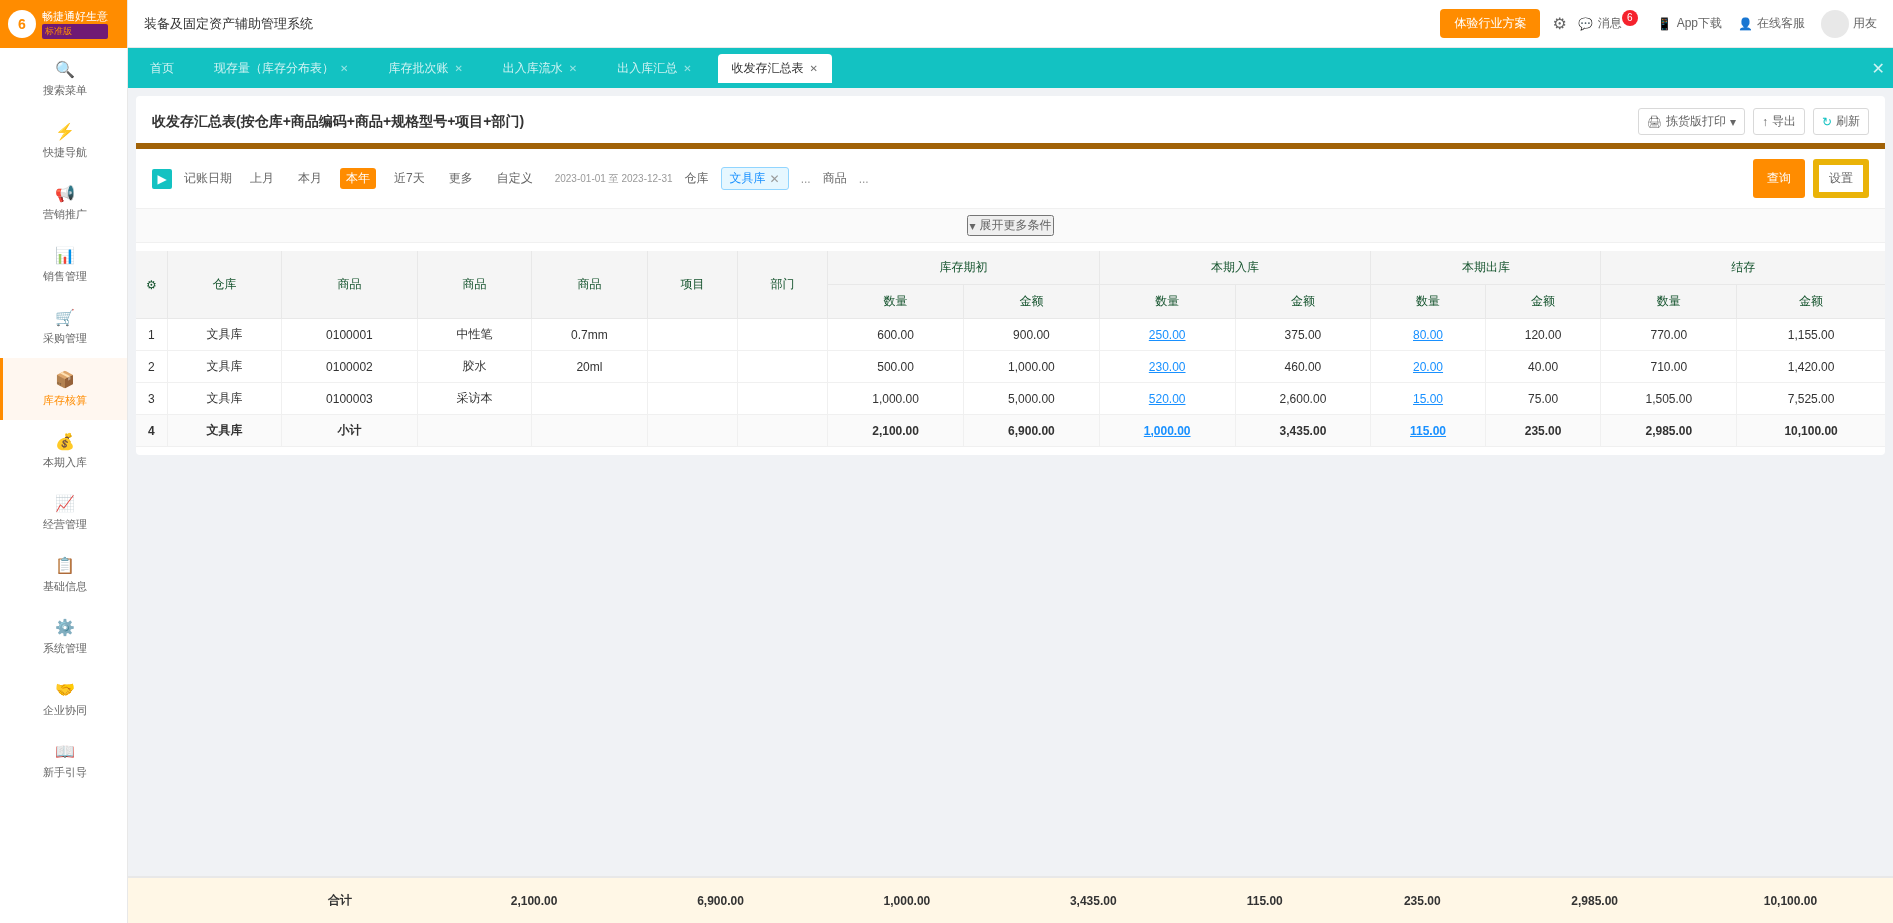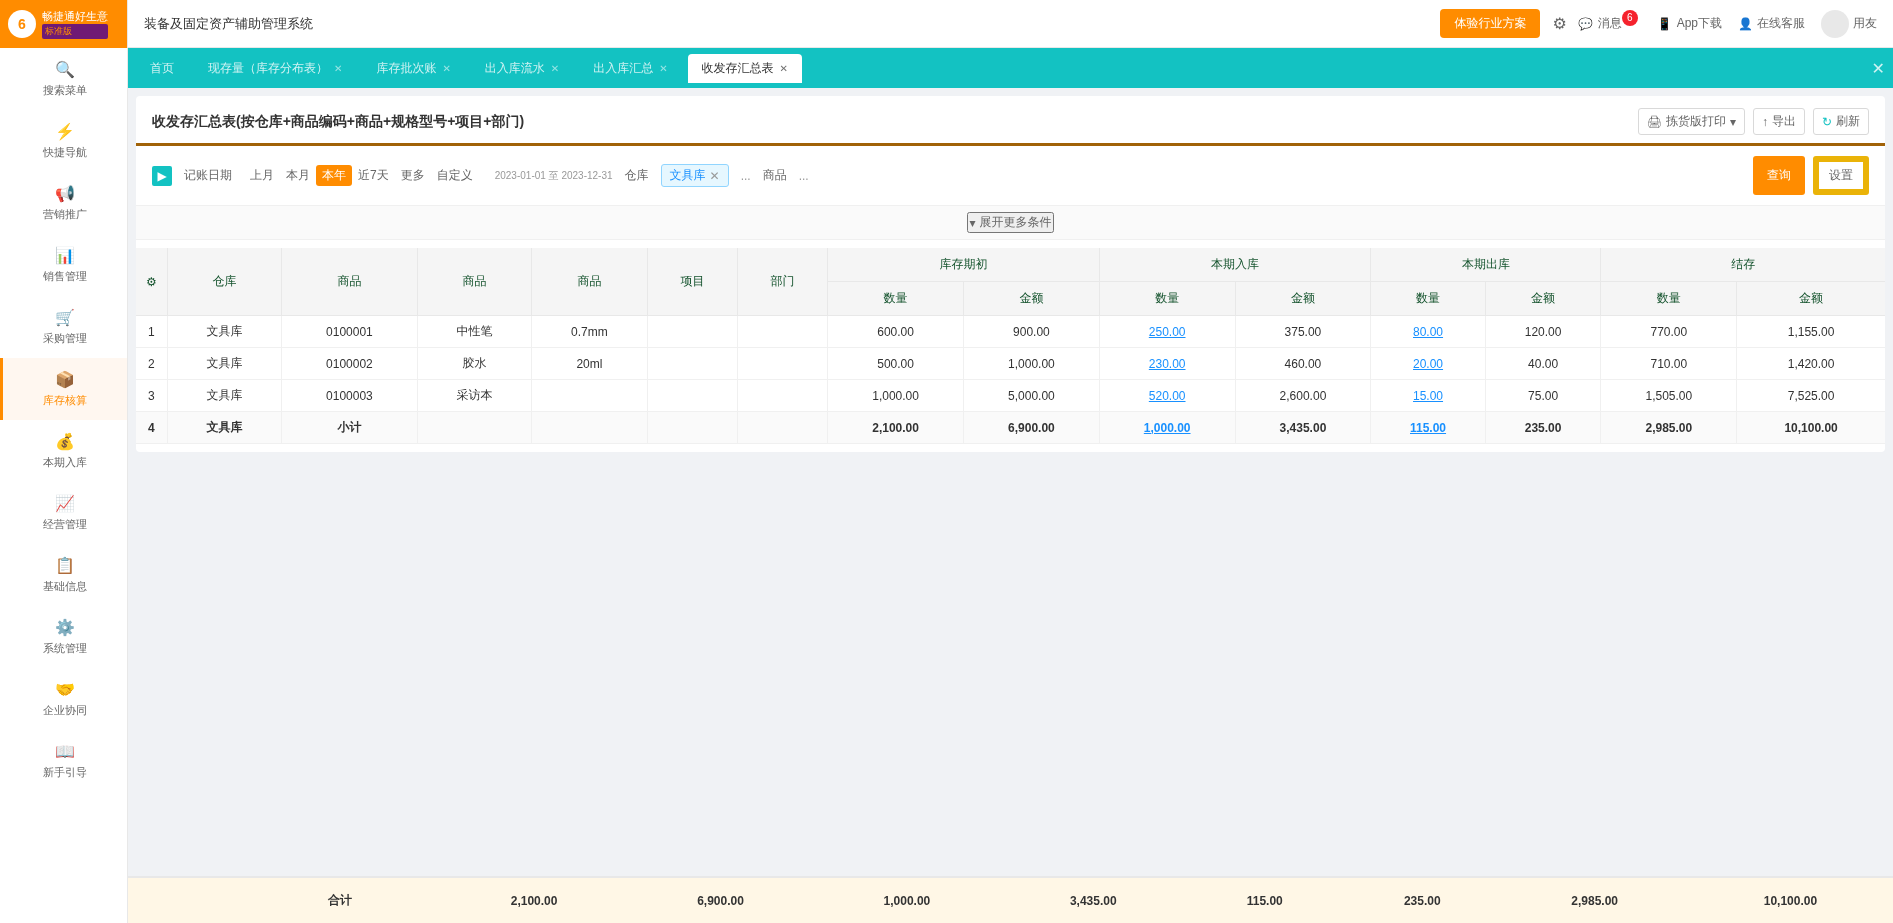--- a/index.html
+++ b/index.html
@@ -24,42 +24,42 @@
     .top-header { height: 48px; background: #fff; border-bottom: 1px solid #e8e8e8; display: flex; align-items: center; padding: 0 16px; gap: 12px; }
     .system-title { font-size: 13px; color: #333; flex: 1; }
     .header-actions { display: flex; align-items: center; gap: 16px; }
     .header-btn { display: flex; align-items: center; gap: 4px; color: #666; cursor: pointer; font-size: 12px; }
     .try-btn { background: #ff8c00; color: #fff; border: none; border-radius: 4px; padding: 6px 14px; cursor: pointer; font-size: 12px; }
     .badge { background: #f5222d; color: #fff; border-radius: 50%; width: 16px; height: 16px; font-size: 10px; display: inline-flex; align-items: center; justify-content: center; position: relative; top: -6px; left: -4px; }
     .user-avatar { width: 28px; height: 28px; background: #e8e8e8; border-radius: 50%; display: flex; align-items: center; justify-content: center; font-size: 11px; color: #666; }
     .settings-icon { font-size: 16px; color: #666; cursor: pointer; }
 
     
-    .tab-bar { background: #13c2c2; display: flex; align-items: center; padding: 0 8px; height: 40px; gap: 6px; }
+    .tab-bar { background: #13c2c2; display: flex; align-items: center; padding: 0 8px; height: 40px; gap: 12px; }
     .tab { display: flex; align-items: center; gap: 6px; padding: 6px 14px; cursor: pointer; color: rgba(255,255,255,0.8); border-radius: 4px 4px 0 0; font-size: 12px; }
     .tab.active { background: #fff; color: #333; }
     .tab-close { font-size: 10px; opacity: 0.7; }
     .tab-bar-close { margin-left: auto; color: rgba(255,255,255,0.8); cursor: pointer; font-size: 16px; }
 
     
     .content { flex: 1; background: #f0f2f5; overflow: auto; padding: 0; }
     .page-container { background: #fff; margin: 8px; border-radius: 4px; }
 
     
-    .page-header { padding: 12px 16px 8px; border-bottom: 3px solid #a16207; display: flex; align-items: center; justify-content: space-between; }
+    .page-header { padding: 12px 16px 8px; border-bottom: 6px solid #a16207; display: flex; align-items: center; justify-content: space-between; }
     .page-title { font-size: 14px; font-weight: bold; color: #333; }
     .page-actions { display: flex; align-items: center; gap: 8px; }
     .page-action-btn { display: flex; align-items: center; gap: 4px; color: #666; cursor: pointer; font-size: 12px; padding: 4px 8px; border: 1px solid #d9d9d9; border-radius: 3px; background: #fff; }
     .refresh-icon { color: #13c2c2; }
 
     
     .filter-bar { padding: 10px 16px; display: flex; align-items: center; gap: 12px; border-bottom: 1px solid #f0f0f0; }
     .filter-arrow { background: #13c2c2; color: #fff; border: none; width: 20px; height: 20px; border-radius: 2px; cursor: pointer; display: flex; align-items: center; justify-content: center; font-size: 12px; }
     .filter-label { color: #666; font-size: 12px; white-space: nowrap; }
-    .date-btns { display: flex; gap: 0; }
+    .date-btns { display: flex; gap: 12px; }
     .date-btn { padding: 2px 6px; border: none; background: none; cursor: pointer; color: #666; font-size: 12px; }
     .date-btn.active { background: #ff8c00; color: #fff; border-radius: 3px; }
     .date-range { font-size: 10px; color: #999; margin-left: 4px; }
     .warehouse-tag { display: flex; align-items: center; gap: 4px; background: #e6f7ff; border: 1px solid #91d5ff; border-radius: 3px; padding: 2px 8px; color: #1890ff; font-size: 12px; }
     .warehouse-tag-close { cursor: pointer; color: #999; }
     .filter-more { color: #999; cursor: pointer; }
     .query-btn { background: #ff8c00; color: #fff; border: none; border-radius: 3px; padding: 5px 14px; cursor: pointer; font-size: 12px; }
     .settings-btn { color: #666; border: 6px solid #eab308; background: #fff; border-radius: 3px; padding: 5px 10px; cursor: pointer; font-size: 12px; }
 
     

